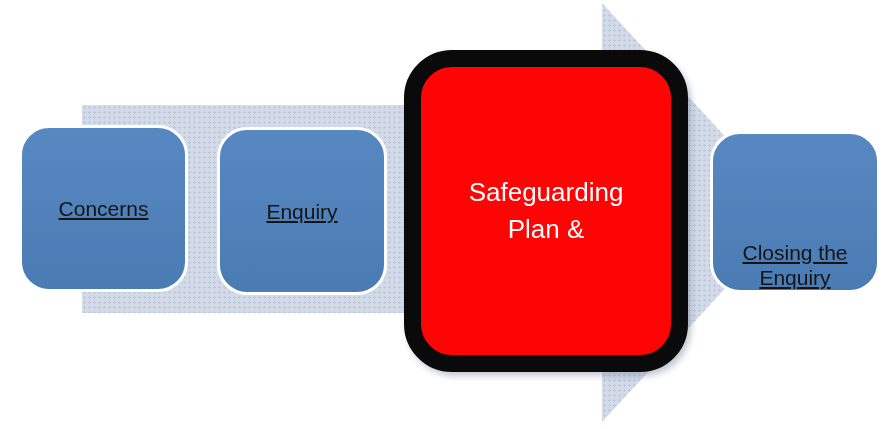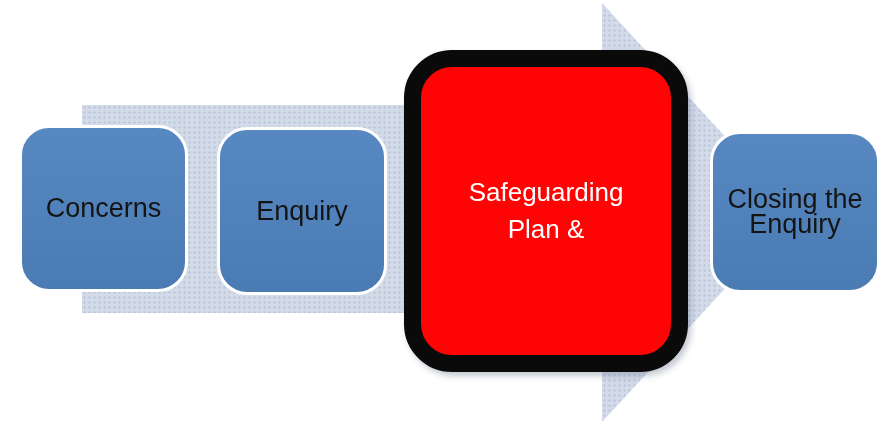--- a/index.html
+++ b/index.html
@@ -38,26 +38,27 @@
     align-items: center;
     justify-content: center;
     text-align: center;
     box-sizing: border-box;
   }
   .step.blue {
     background: linear-gradient(180deg, #5788c1 0%, #4a7bb3 100%);
     border: 3px solid #ffffff;
     border-radius: 30px;
     color: #141414;
-    font-size: 27px;
+    font-size: 21px;
     line-height: 25px;
+    text-decoration: underline;
   }
   .step-concerns { left: 19px;  top: 125px; width: 169px; height: 167px; }
   .step-enquiry  { left: 217px; top: 127px; width: 170px; height: 168px; }
-  .step-closing  { left: 710px; top: 131px; width: 170px; height: 162px; }
+  .step-closing  { left: 710px; top: 131px; width: 170px; height: 162px; justify-content: flex-end; }
   .step.red {
     left: 404px; top: 50px;
     width: 284px; height: 322px;
     background: #fe0404;
     border: 17px solid #0a0a0a;
     border-radius: 48px;
     color: #ffffff;
     font-size: 26px;
     line-height: 37px;
     box-shadow: 3px 4px 6px rgba(120,130,150,0.45);

